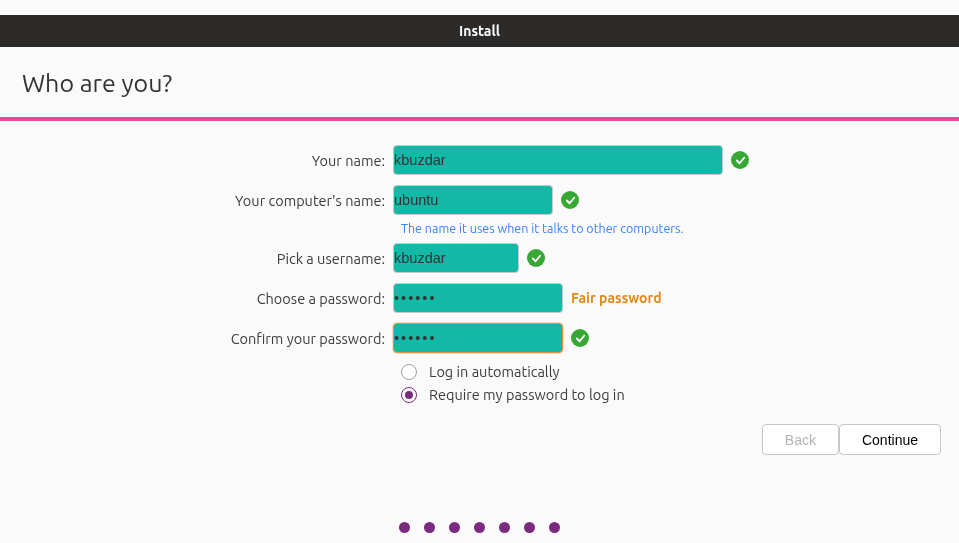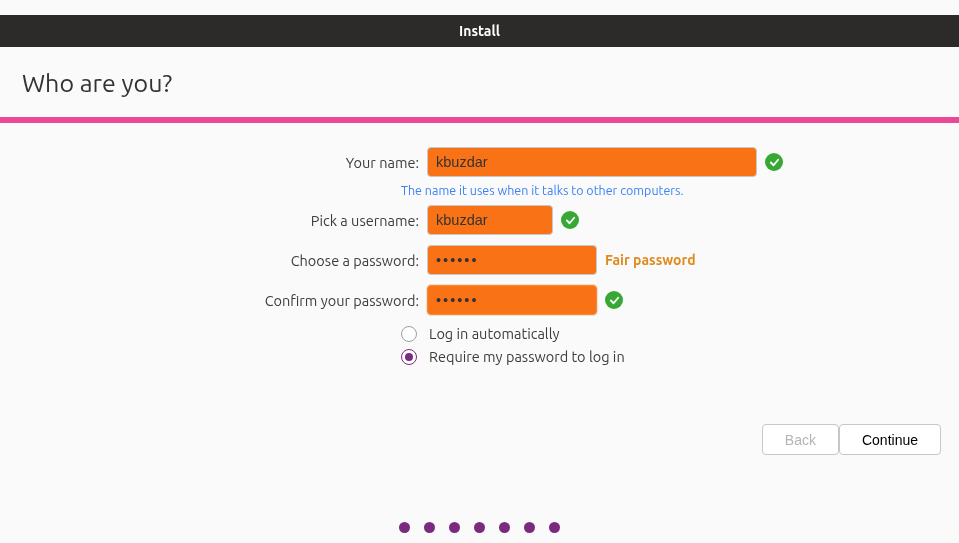--- a/index.html
+++ b/index.html
@@ -20,50 +20,49 @@
       justify-content: center;
       font-size: 14px;
       font-weight: 600;
       margin-top: 15px;
     }
     .header {
       padding: 22px 22px 20px 22px;
       font-size: 25px;
       font-weight: 400;
       color: #333;
-      border-bottom: 6px solid #ec4899;
+      border-bottom: 4px solid #ec4899;
     }
     .form-area {
       padding: 24px 0 0 0;
     }
     .row {
       display: flex;
       align-items: center;
       margin-bottom: 10px;
     }
     .label {
       width: 393px;
       text-align: right;
       font-size: 14.5px;
       color: #3c3c3c;
       padding-right: 8px;
-      margin-left: 34px;
     }
     .field-col {
       display: flex;
       align-items: center;
       gap: 8px;
     }
     input[type="text"], input[type="password"] {
       height: 30px;
       border: 1px solid #c7c7c7;
       border-radius: 4px;
-      background: #f97316;
+      background: #14b8a6;
       font-size: 14.5px;
-      padding: 0 8px;
+      padding: 0 0;
       outline: none;
       color: #333;
     }
     .w-name { width: 330px; }
     .w-host { width: 160px; }
     .w-user { width: 126px; }
     .w-pass { width: 170px; }
     .w-confirm { width: 170px; border-color: #f08c3b !important; box-shadow: 0 0 0 1px rgba(240,140,59,.25); }
     .check-icon {
       width: 18px; height: 18px; border-radius: 50%;
@@ -119,20 +118,31 @@
     <div class="field-col">
       <input type="text" class="w-name" value="kbuzdar" style="">
       <span class="check-icon">
         <svg viewBox="0 0 12 12">
             <path d="M2 6 L5 9 L10 3" stroke="#fff" stroke-width="2" fill="none" stroke-linecap="round" stroke-linejoin="round"></path>
           </svg>
       </span>
     </div>
   </div>
 
+  <div class="row">
+    <div class="label">Your computer's name:</div>
+    <div class="field-col">
+      <input type="text" class="w-host" value="ubuntu" style="">
+      <span class="check-icon">
+        <svg viewBox="0 0 12 12">
+            <path d="M2 6 L5 9 L10 3" stroke="#fff" stroke-width="2" fill="none" stroke-linecap="round" stroke-linejoin="round"></path>
+          </svg>
+      </span>
+    </div>
+  </div>
   <div class="hint">The name it uses when it talks to other computers.</div>
 
   <div class="row">
     <div class="label">Pick a username:</div>
     <div class="field-col">
       <input type="text" class="w-user" value="kbuzdar" style="">
       <span class="check-icon">
         <svg viewBox="0 0 12 12">
             <path d="M2 6 L5 9 L10 3" stroke="#fff" stroke-width="2" fill="none" stroke-linecap="round" stroke-linejoin="round"></path>
           </svg>

